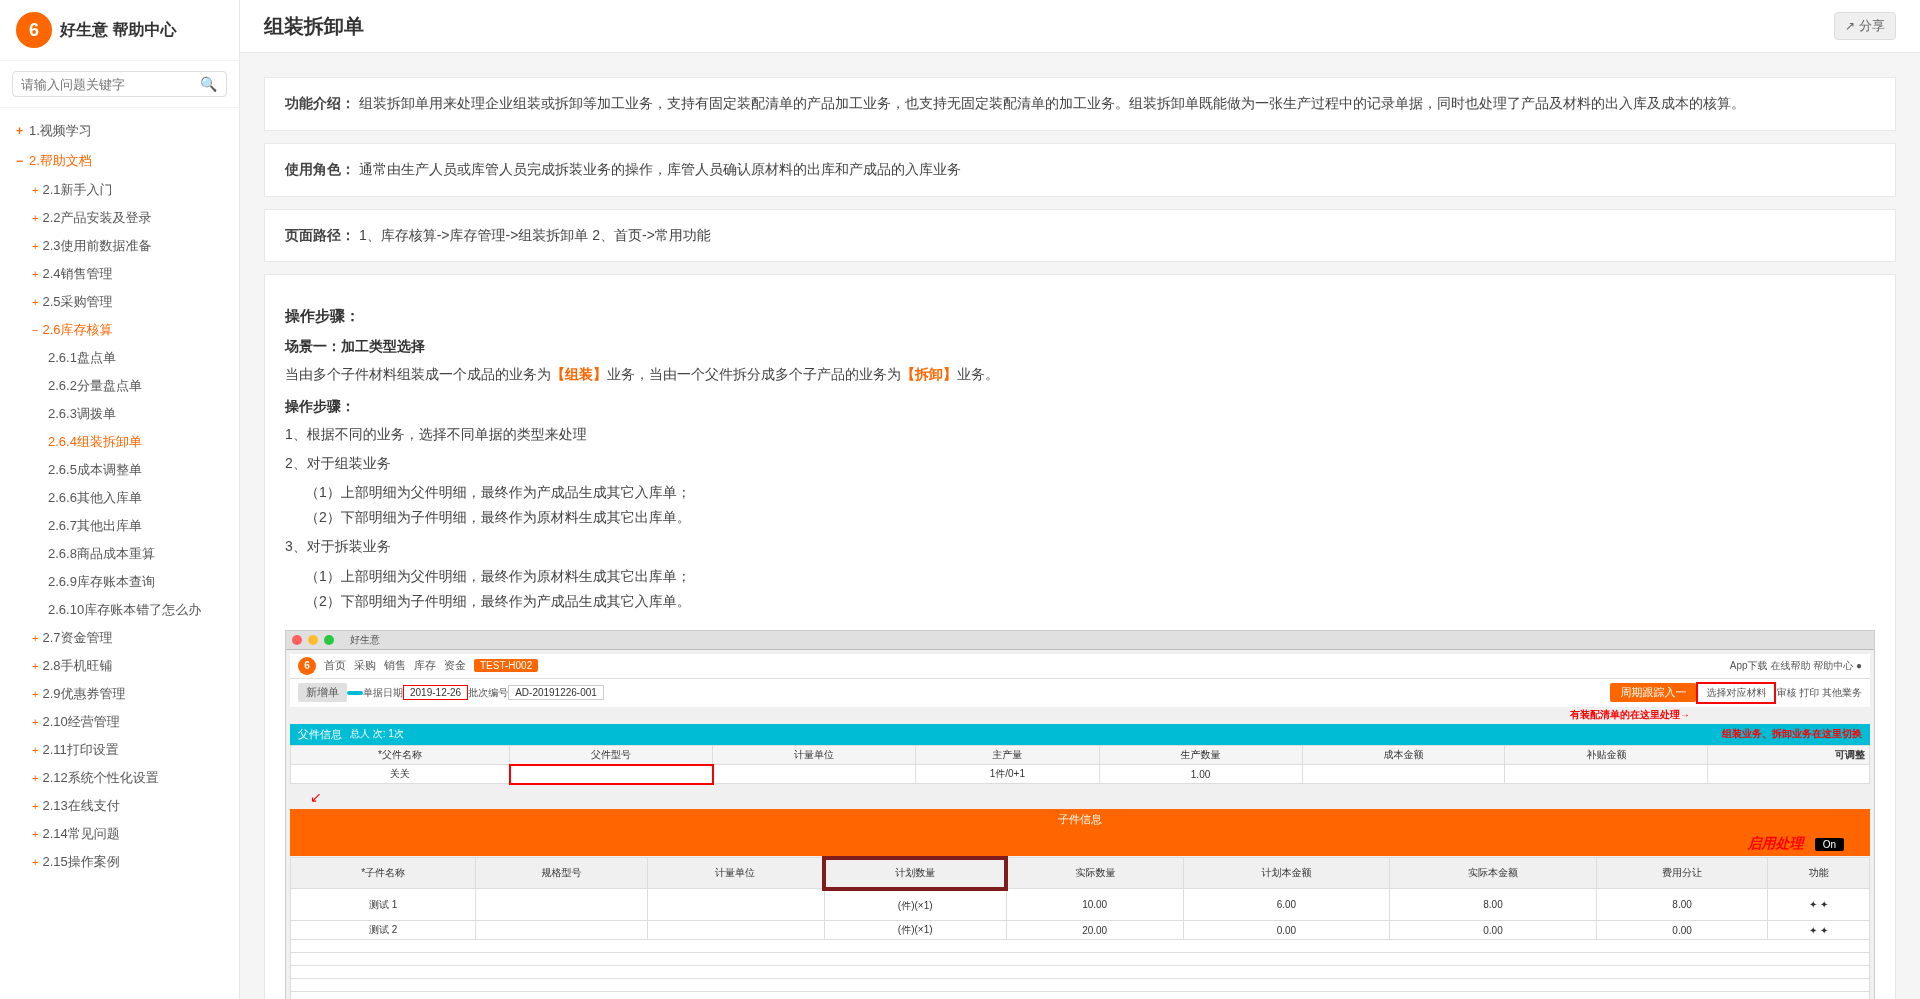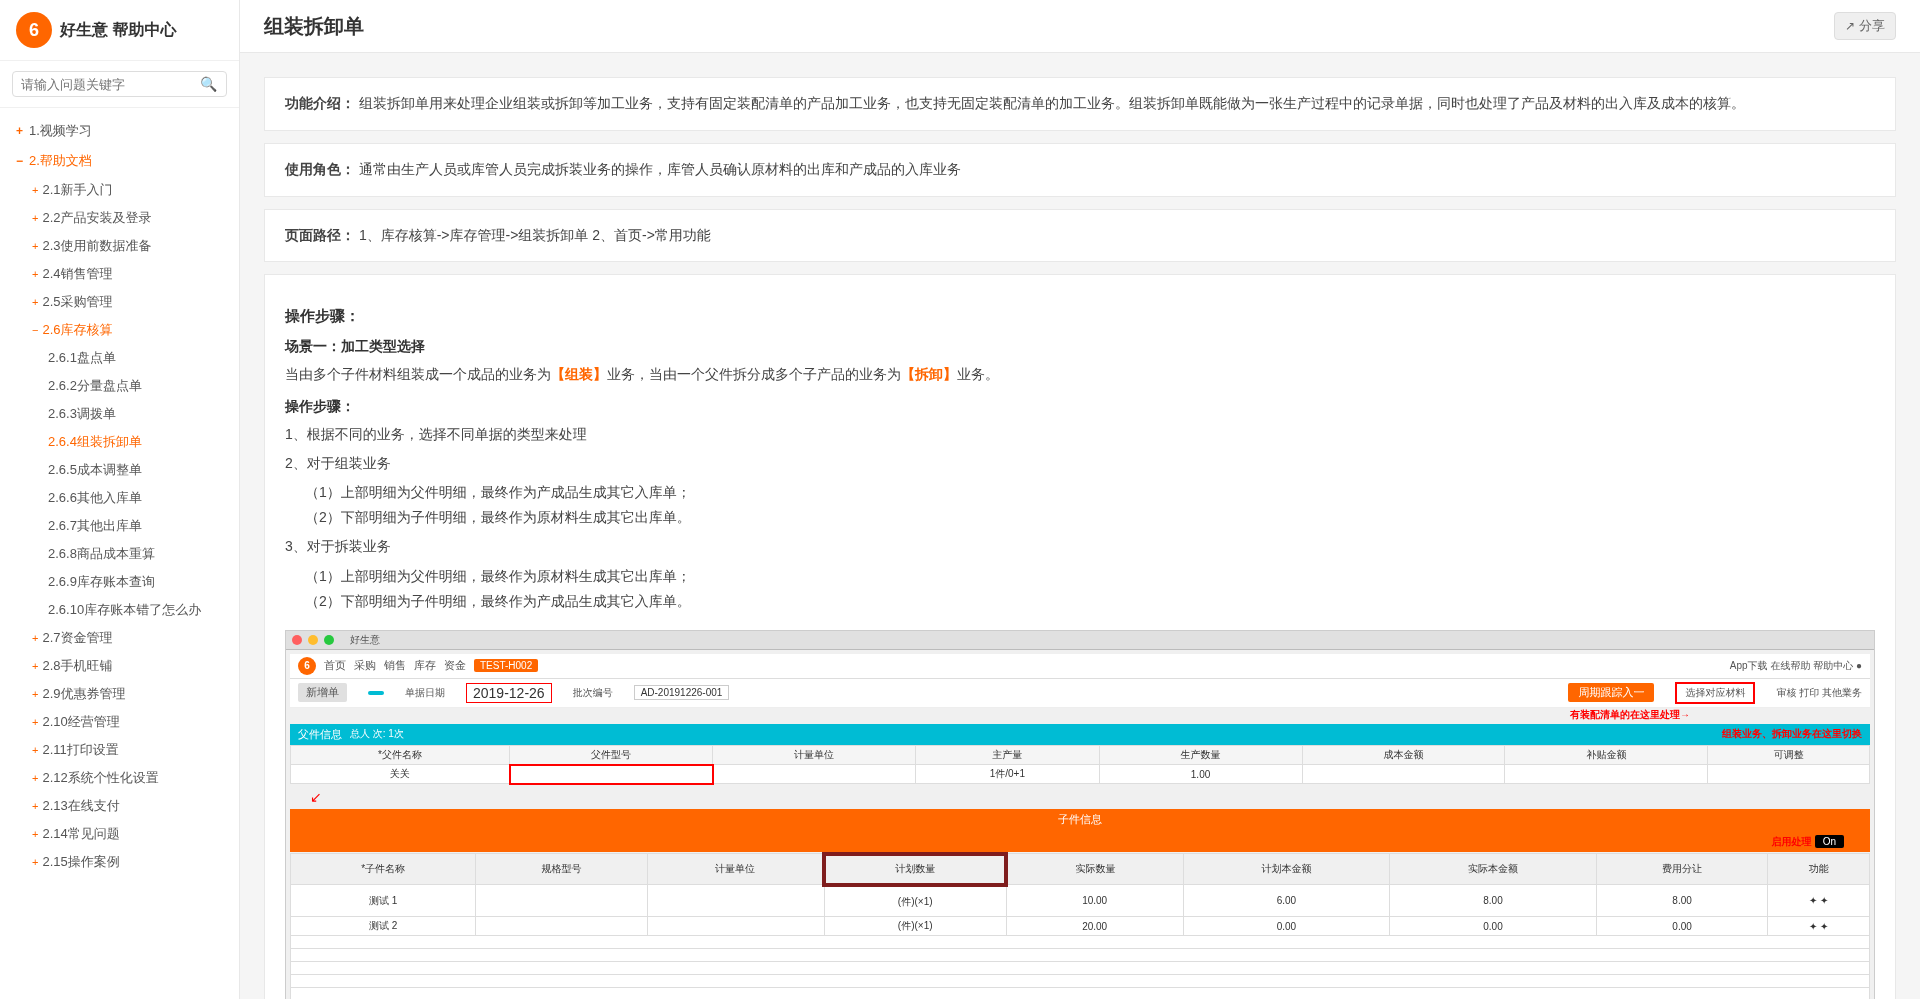--- a/index.html
+++ b/index.html
@@ -208,25 +208,25 @@
             <div style="width:18px;height:18px;background:#ff6600;border-radius:50%;display:flex;align-items:center;justify-content:center;color:#fff;font-size:10px;font-weight:bold;">6</div>
             <span style="color:#555;">首页</span>
             <span style="color:#555;">采购</span>
             <span style="color:#555;">销售</span>
             <span style="color:#555;">库存</span>
             <span style="color:#555;">资金</span>
             <span style="background:#ff6600;color:#fff;padding:1px 6px;border-radius:2px;font-size:10px;">TEST-H002</span>
             <span style="margin-left:auto;color:#555;font-size:10px;">App下载 在线帮助 帮助中心 ●</span>
           </div>
 
-          <div style="background:#fff; padding:3px 8px; display:flex; align-items:center; gap:21px; font-size:11px; border-bottom:1px solid #eee;">
+          <div style="background:#fff; padding:3px 8px; display:flex; align-items:center; gap:0; font-size:11px; border-bottom:1px solid #eee;">
             <span style="background:#e0e0e0;padding:2px 8px;border-radius:2px;color:#555;">新增单</span>
             <span style="background:#00bcd4;color:#fff;padding:2px 8px;border-radius:2px;"></span>
             <span style="color:#555;font-size:10px;">单据日期</span>
-            <span style="border:1px solid #ff0000;padding:1px 6px;font-size:14px;background:#fff;">2019-12-26</span>
+            <span style="border:1px solid #ff0000;padding:1px 6px;font-size:10px;background:#fff;">2019-12-26</span>
             <span style="color:#555;font-size:10px;">批次编号</span>
             <span style="border:1px solid #ccc;padding:1px 6px;font-size:10px;background:#fff;">AD-20191226-001</span>
             <span style="margin-left:auto;background:#ff6600;color:#fff;padding:2px 10px;border-radius:2px;font-size:11px;">周期跟踪入一</span>
             <span style="border:2px solid #ff0000;padding:2px 8px;font-size:10px;background:#fff;color:#555;">选择对应材料</span>
             <span style="color:#555;font-size:10px;">审核 打印 其他業务</span>
           </div>
 
           <div style="display:flex; justify-content:flex-end; margin-right:180px; position:relative;">
             <span style="color:#ff0000;font-size:10px;font-weight:bold;">有装配清单的在这里处理</span>
             <span style="color:#ff0000;font-size:10px;"> →</span>
@@ -241,21 +241,21 @@
           <table class="app-table" style="font-size:10px;width:100%;border-collapse:collapse;margin-bottom:4px;">
             <thead>
               <tr>
                 <th style="background:#f5f5f5;border:1px solid #ddd;padding:2px 4px;font-weight:normal;">*父件名称</th>
                 <th style="background:#f5f5f5;border:1px solid #ddd;padding:2px 4px;font-weight:normal;">父件型号</th>
                 <th style="background:#f5f5f5;border:1px solid #ddd;padding:2px 4px;font-weight:normal;">计量单位</th>
                 <th style="background:#f5f5f5;border:1px solid #ddd;padding:2px 4px;font-weight:normal;">主产量</th>
                 <th style="background:#f5f5f5;border:1px solid #ddd;padding:2px 4px;font-weight:normal;">生产数量</th>
                 <th style="background:#f5f5f5;border:1px solid #ddd;padding:2px 4px;font-weight:normal;">成本金额</th>
                 <th style="background:#f5f5f5;border:1px solid #ddd;padding:2px 4px;font-weight:normal;">补贴金额</th>
-                <th style="background:#f5f5f5;border:1px solid #ddd;padding:2px 4px;font-weight:normal;">可调整</th>
+                <th style="background:#f5f5f5;border:1px solid #ddd;padding:2px 4px;font-weight:bold;text-align:right;">可调整</th>
               </tr>
             </thead>
             <tbody>
               <tr>
                 <td style="border:1px solid #ddd;padding:2px 4px;background:#fff;">关关</td>
                 <td style="border:2px solid #ff0000;padding:2px 4px;background:#fff;"></td>
                 <td style="border:1px solid #ddd;padding:2px 4px;background:#fff;"></td>
                 <td style="border:1px solid #ddd;padding:2px 4px;background:#fff;">1件/0+1</td>
                 <td style="border:1px solid #ddd;padding:2px 4px;background:#fff;">1.00</td>
                 <td style="border:1px solid #ddd;padding:2px 4px;background:#fff;"></td>
@@ -267,21 +267,21 @@
 
           <div style="display:flex; align-items:flex-start; gap:8px; margin: 2px 0 4px 20px;">
             <div style="display:flex;flex-direction:column;align-items:center;">
               <span style="color:#ff0000;font-size:14px;">↙</span>
             </div>
           </div>
 
           <div style="background:#ff6600;color:#fff;padding:3px 26px;font-size:11px;display:flex;align-items:center;gap:8px;flex-direction:column;">
             <span>子件信息</span>
             <span style="margin-left:auto;">
-              <span style="color:#ff0000;font-size:10px;font-weight:bold;">启用处理</span>
+              <span style="color:#ff0000;font-size:14px;font-weight:bold;margin-right:8px;font-style:italic;">启用处理</span>
               <span style="background:#000000;color:#fff;padding:1px 8px;border-radius:2px;font-size:10px;">On</span>
             </span>
           </div>
 
           <table class="app-table" style="font-size:10px;width:100%;border-collapse:collapse;">
             <thead>
               <tr style="background:#f0f0f0;">
                 <th style="border:1px solid #ddd;padding:2px 4px;font-weight:normal;">*子件名称</th>
                 <th style="border:1px solid #ddd;padding:2px 4px;font-weight:normal;">规格型号</th>
                 <th style="border:1px solid #ddd;padding:2px 4px;font-weight:normal;">计量单位</th>

